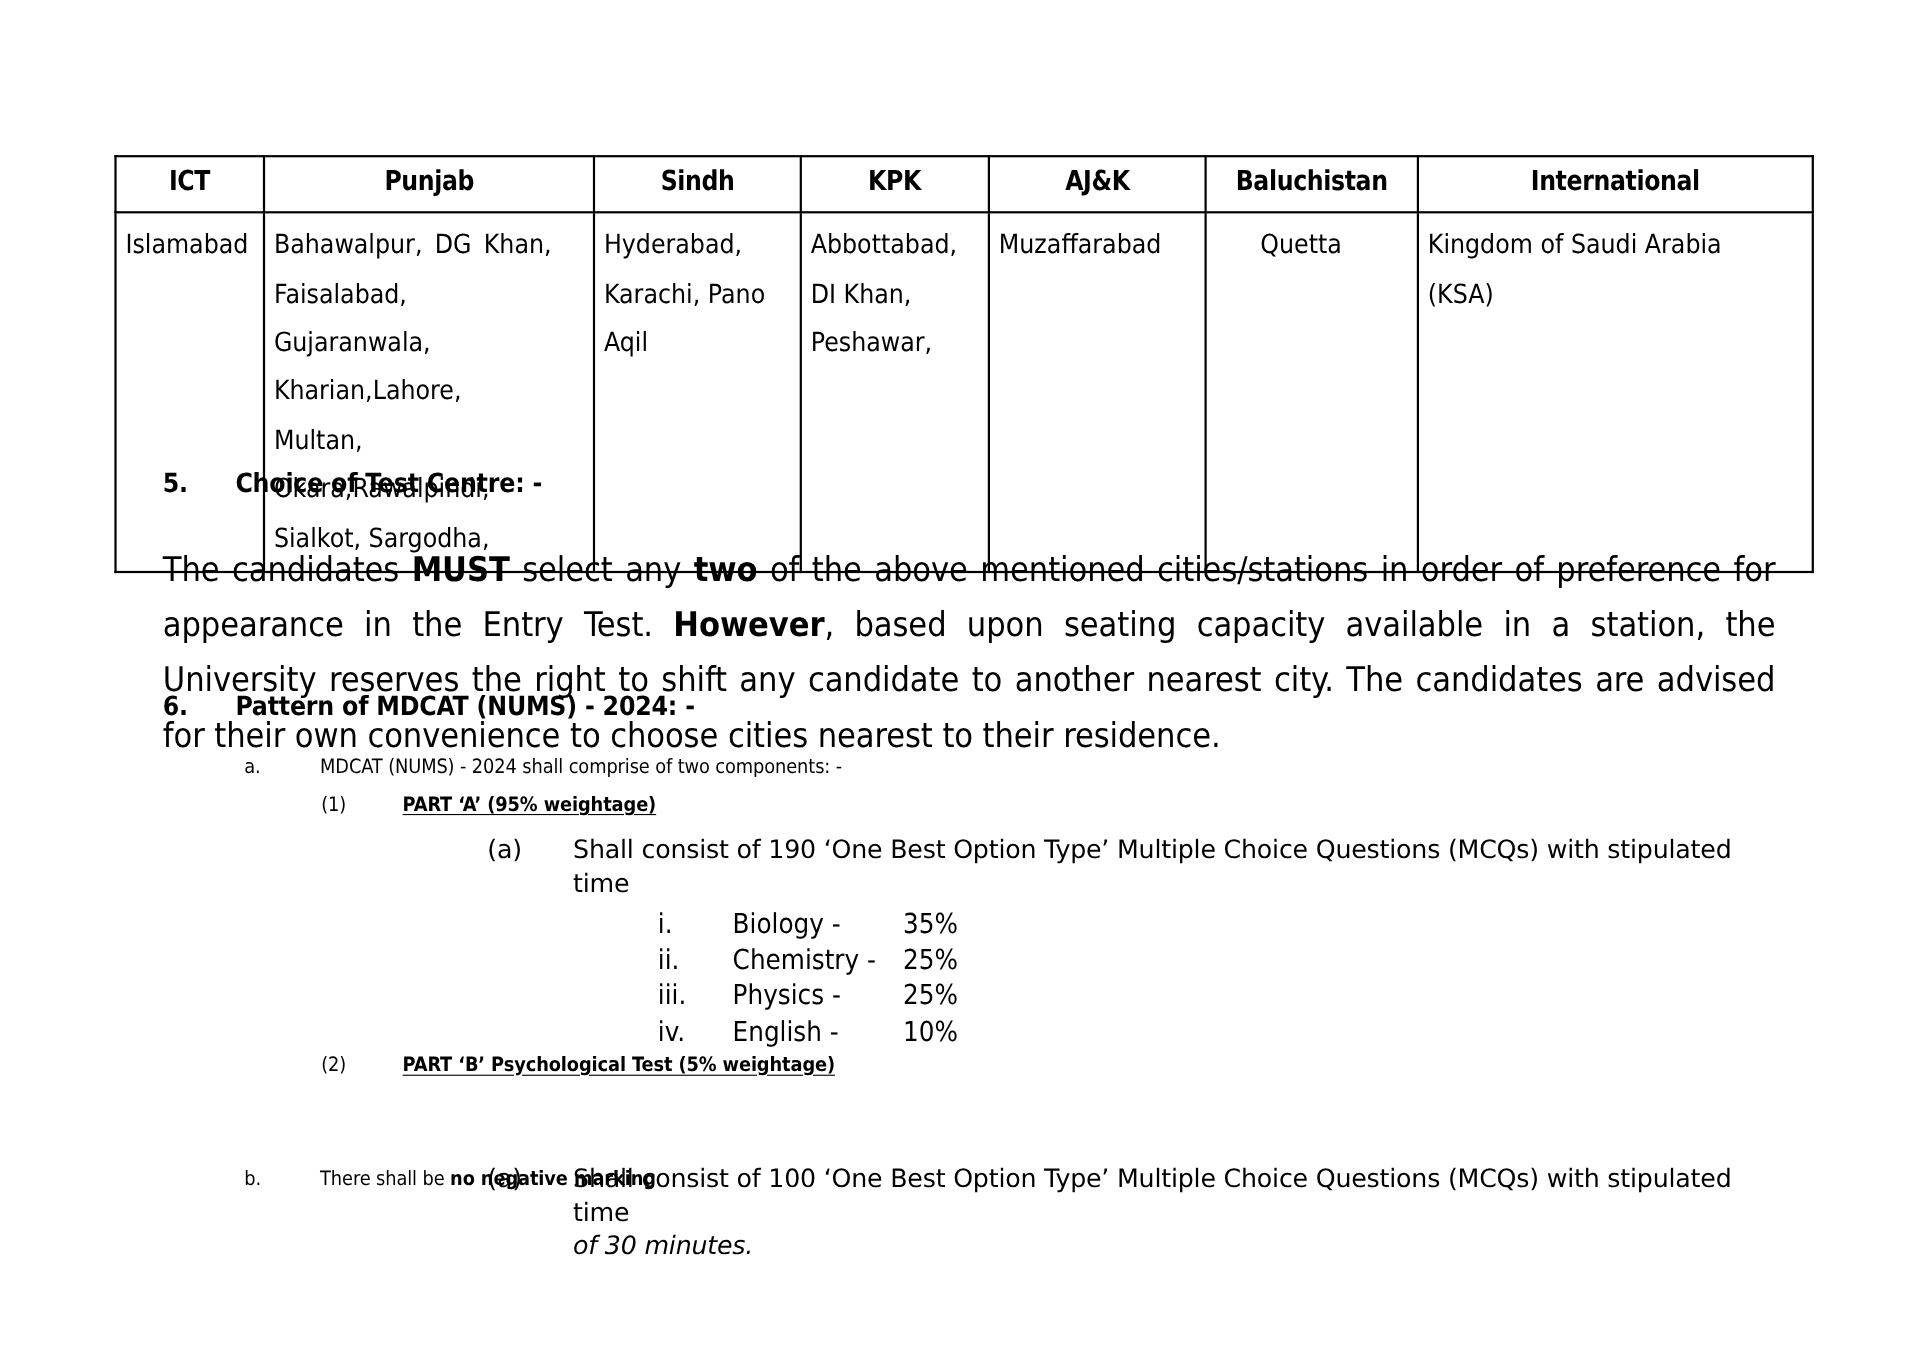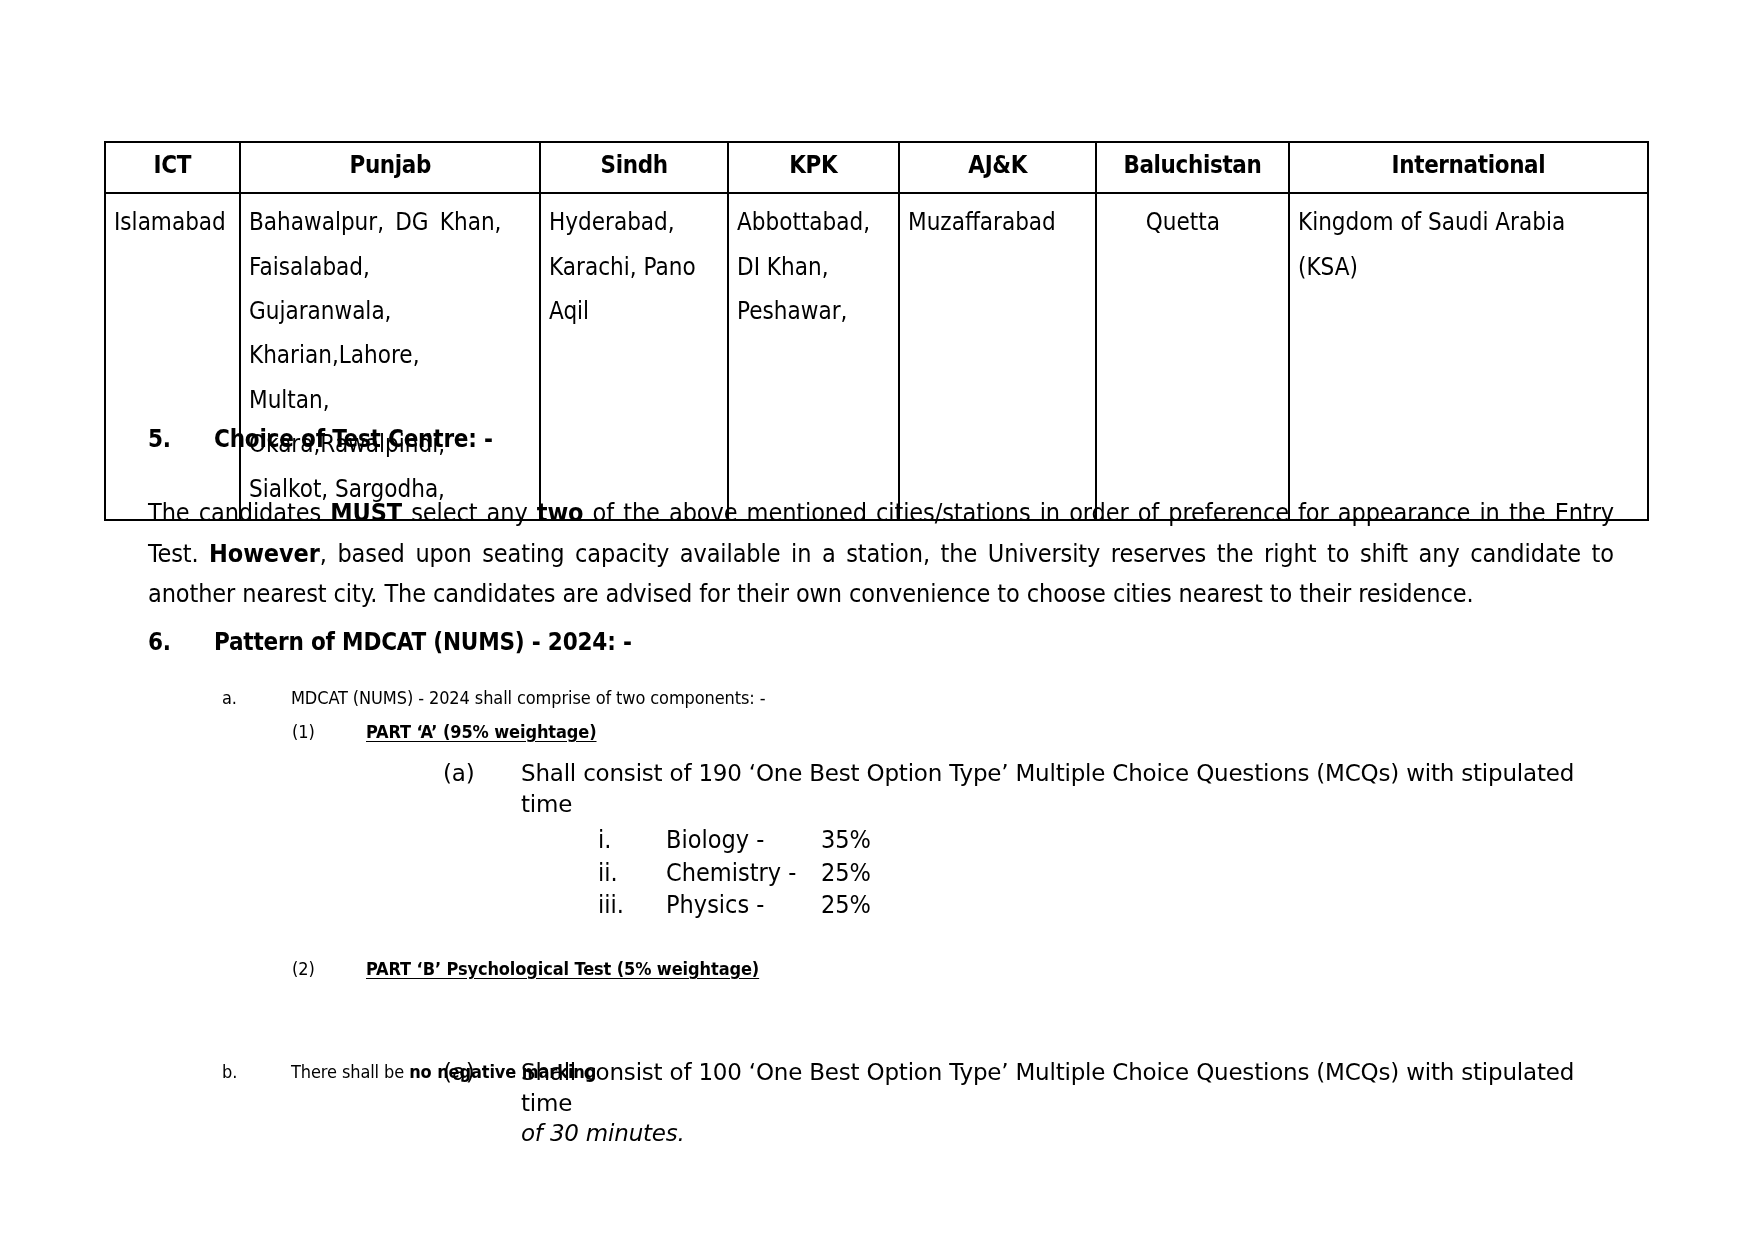--- a/index.html
+++ b/index.html
@@ -87,21 +87,21 @@
     font-weight: bold;
     font-size: 24px;
     letter-spacing: -0.2px;
     white-space: nowrap;
   }
   .heading .num {
     display: inline-block;
     width: 66px;
   }
   .para {
-    font-size: 25px;
+    font-size: 31px;
     line-height: 1.62;
     text-align: justify;
     text-align-last: left;
     letter-spacing: -0.1px;
   }
   .para b { font-weight: bold; }
 
   .listline {
     font-size: 18px;
     line-height: 1.30;
@@ -217,20 +217,23 @@
   <div class="blk" style="left:598px; top:824px;">
     <div class="romanline">
       <span class="rn">i.</span><span class="sub">Biology -</span><span>35%</span>
     </div>
     <div class="romanline">
       <span class="rn">ii.</span><span class="sub">Chemistry -</span><span>25%</span>
     </div>
     <div class="romanline">
       <span class="rn">iii.</span><span class="sub">Physics -</span><span>25%</span>
     </div>
+    <div class="romanline">
+      <span class="rn">iv.</span><span class="sub">English -</span><span>10%</span>
+    </div>
   </div>
 
   <div class="blk listline" style="left:292px; top:957px;">
     <span class="mk" style="width:74px;">(2)</span><span class="u-bold">PART ‘B’ Psychological Test (5% weightage)</span>
   </div>
 
   <div class="blk wide hang" style="left:443px; top:996px; width:1185px;">
     <span class="mk">(a)</span>
     <span class="tx" style="padding-left:78px;">Shall consist of 100 ‘One Best Option Type’ Multiple Choice Questions (MCQs) with stipulated time</span>
     <span class="tx" style="padding-left:78px;font-style:italic;">of 30 minutes.</span>

